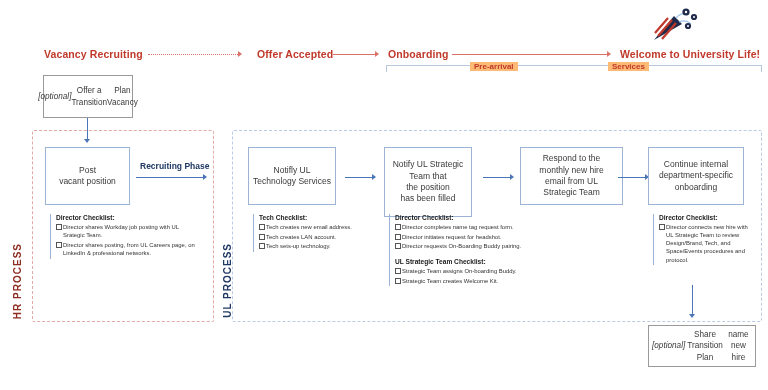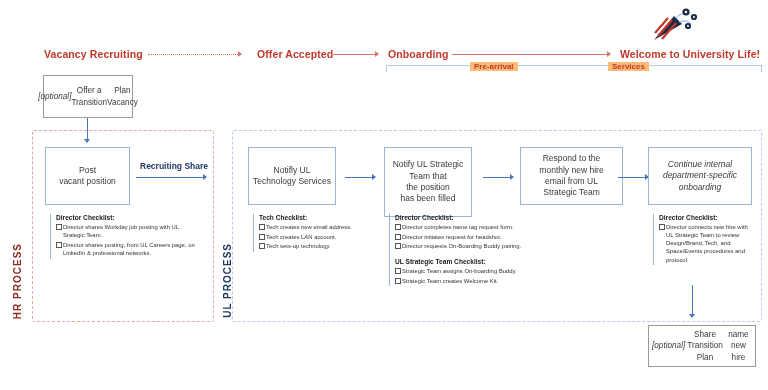--- a/index.html
+++ b/index.html
@@ -155,21 +155,21 @@
 <div class="bline" style="left:87px;top:118px;width:1px;height:22px;"></div>
 <div class="bhead-d" style="left:84px;top:139px;"></div>
 
 <div class="lane hr" style="left:32px;top:130px;width:180px;height:190px;"></div>
 <div class="lane-title hr" style="left:12px;top:243px;">HR PROCESS</div>
 
 <div class="pbox" style="left:45px;top:147px;width:85px;height:58px;">
   <span>Post<br>vacant position</span>
 </div>
 
-<div class="rec-label" style="left:140px;top:161px;">Recruiting Share</div>
+<div class="rec-label" style="left:140px;top:161px;">Recruiting Phase</div>
 <div class="bline" style="left:136px;top:177px;width:68px;height:1px;"></div>
 <div class="bhead-r" style="left:203px;top:174px;"></div>
 
 <div class="checklist" style="left:50px;top:214px;width:145px;">
   <div class="cl-title">Director Checklist:</div>
   <div class="cl-item">
     <span class="chk"></span>
     <span>Director shares Workday job posting with UL Srategic Team.</span>
   </div>
   <div class="cl-item">
@@ -234,21 +234,21 @@
     <span>Strategic Team creates Welcome Kit.</span>
   </div>
 </div>
 
 <div class="pbox" style="left:520px;top:147px;width:103px;height:58px;">
   <span>Respond to the<br>monthly new hire<br>email from UL<br>Strategic Team</span>
 </div>
 <div class="bline" style="left:618px;top:177px;width:28px;height:1px;"></div>
 <div class="bhead-r" style="left:645px;top:174px;"></div>
 
-<div class="pbox" style="left:648px;top:147px;width:104px;height:58px;font-style:italic;">
+<div class="pbox" style="left:648px;top:147px;width:96px;height:58px;">
   <span>Continue internal<br>department-specific<br>onboarding</span>
 </div>
 
 <div class="checklist" style="left:653px;top:214px;width:100px;">
   <div class="cl-title">Director Checklist:</div>
   <div class="cl-item">
     <span class="chk"></span>
     <span>Director connects new hire with UL Strategic Team to review Design/Brand, Tech, and Space/Events procedures and protocol.</span>
   </div>
 </div>

